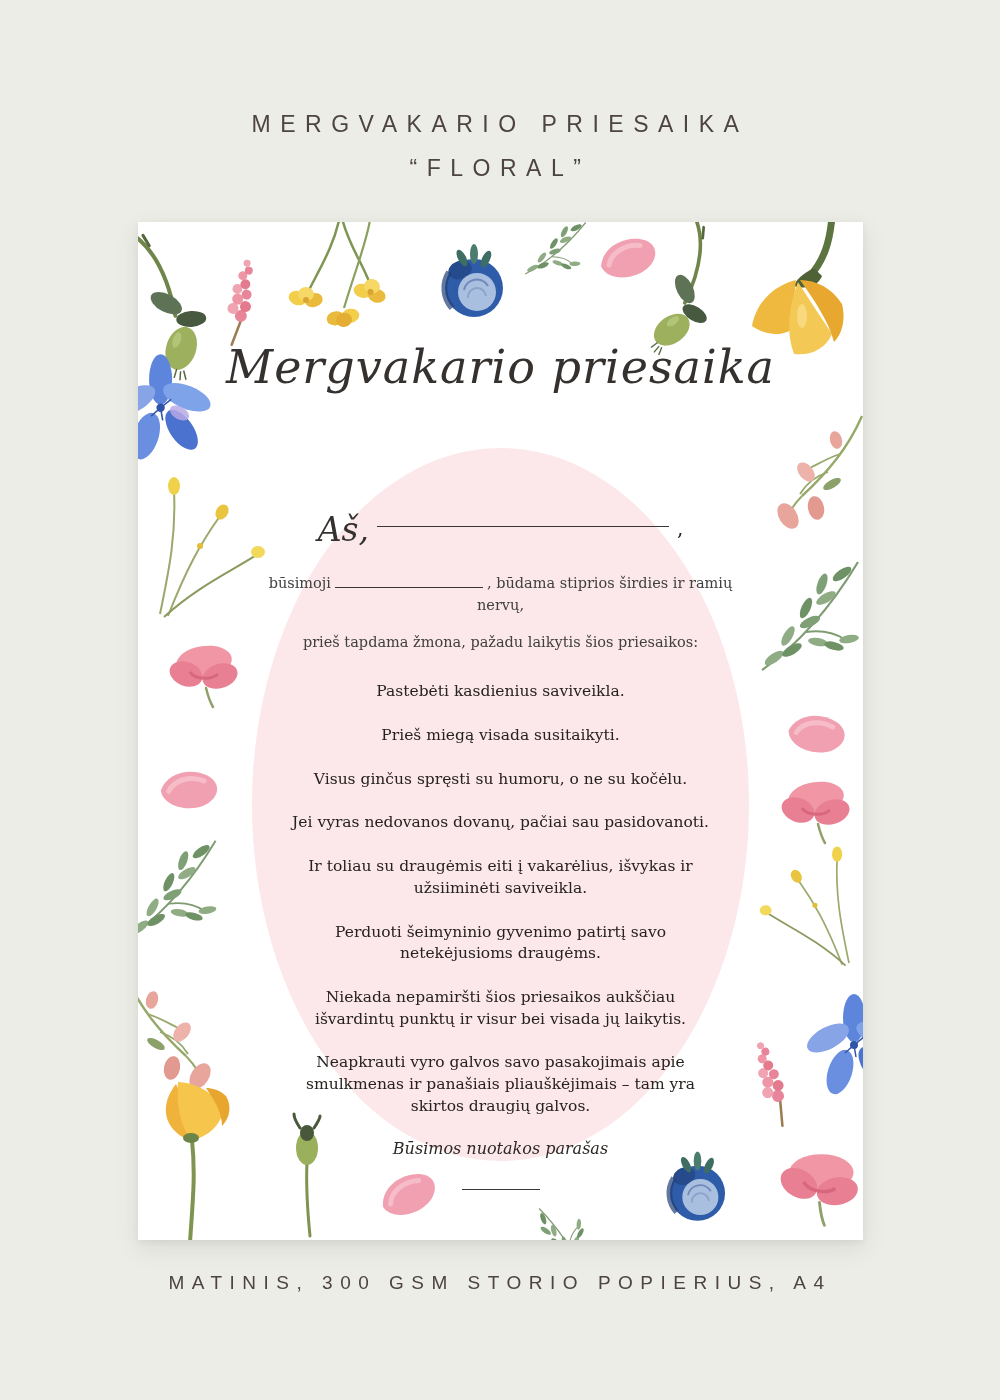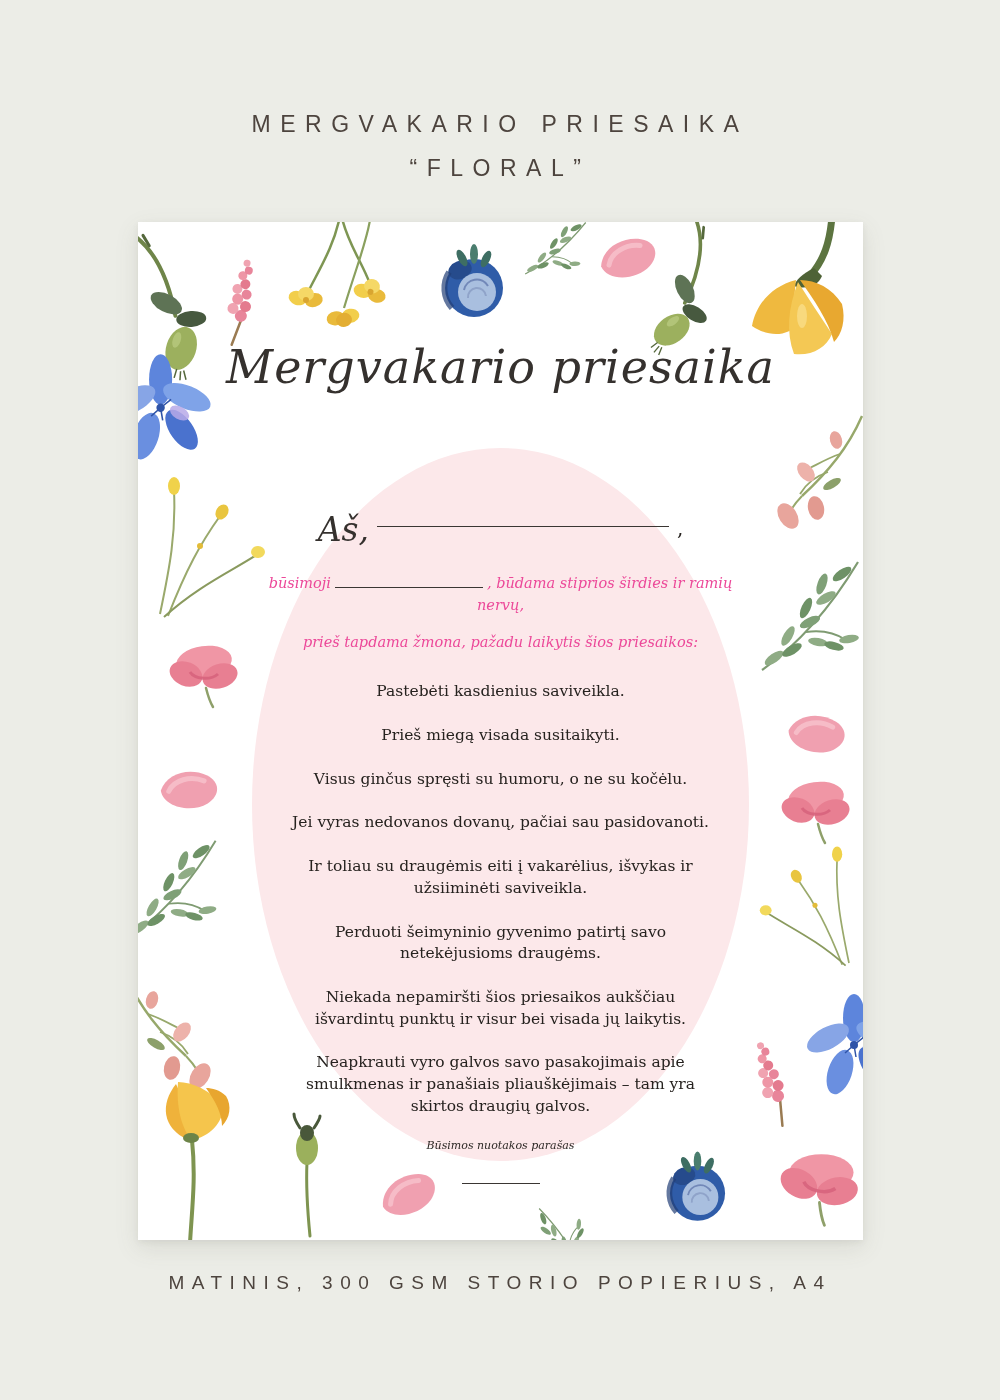--- a/index.html
+++ b/index.html
@@ -54,31 +54,31 @@
   }
   .blank{display:inline-block;border-bottom:1.5px solid #3A3633;vertical-align:baseline;}
   .as-row{display:flex;justify-content:center;align-items:center;gap:8px;height:46px;}
   .as-script{
     font-style:italic;font-size:33px;line-height:1;color:#35312E;
     font-family:"DejaVu Serif", serif;
   }
   .blank-name{width:292px;height:1px;margin-bottom:6px;}
   .as-comma{font-size:20px;line-height:1;margin-bottom:2px;}
   .intro{
-    margin:14px 0 0 0;font-style:italic;font-size:14.5px;line-height:1.55;color:#ec4899;
+    margin:14px 0 0 0;font-size:14.5px;line-height:1.55;color:#404040;
   }
   .intro.first{margin-top:20px;}
   .blank-surname{width:148px;height:1px;margin:0 4px;}
   .vow{margin:0 auto 22px;font-size:15.5px;line-height:1.4;max-width:455px;}
   .vow.first{margin-top:28px;}
   .vow.w390{max-width:390px;}
   .vow.w330{max-width:345px;}
   .vow.w430{max-width:440px;}
   .vow.w400{max-width:415px;}
-  .sig-label{margin:14px 0 0 0;font-style:italic;font-size:11px;color:#2C2825;}
+  .sig-label{margin:14px 0 0 0;font-style:italic;font-size:16px;color:#2C2825;}
   .sig-line{width:78px;border-bottom:1.5px solid #3A3633;margin:30px auto 0;height:1px;}
 </style>
 </head>
 <body>
 
 <div class="stage">
 
   <div class="product-header">
     <div class="pt-line">MERGVAKARIO PRIESAIKA</div>
     <div class="pt-line">“FLORAL”</div>

